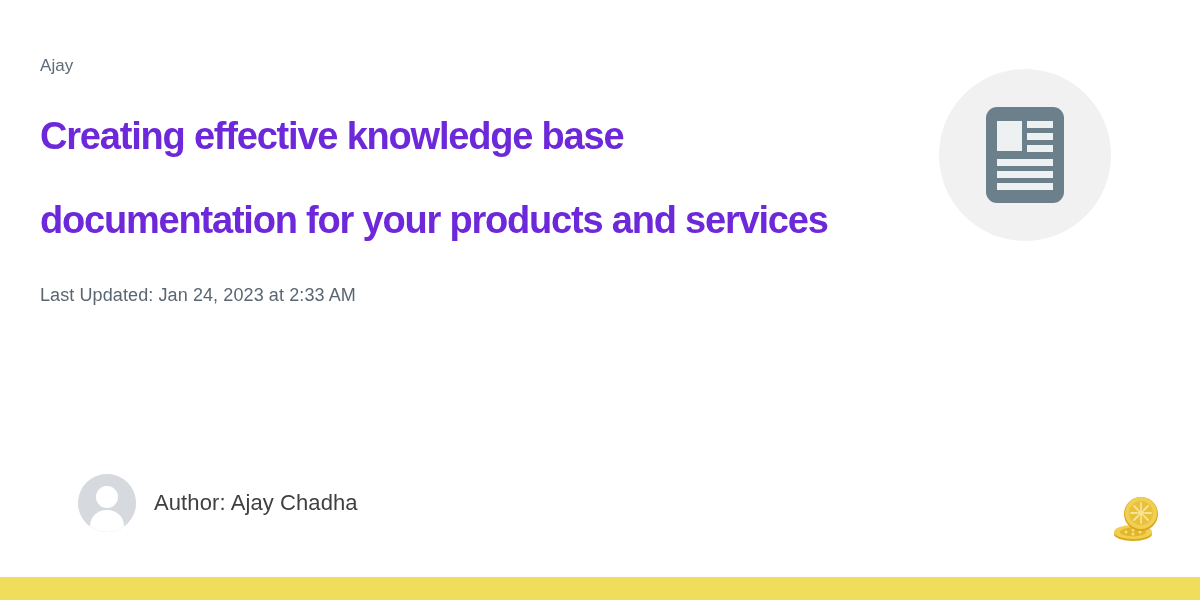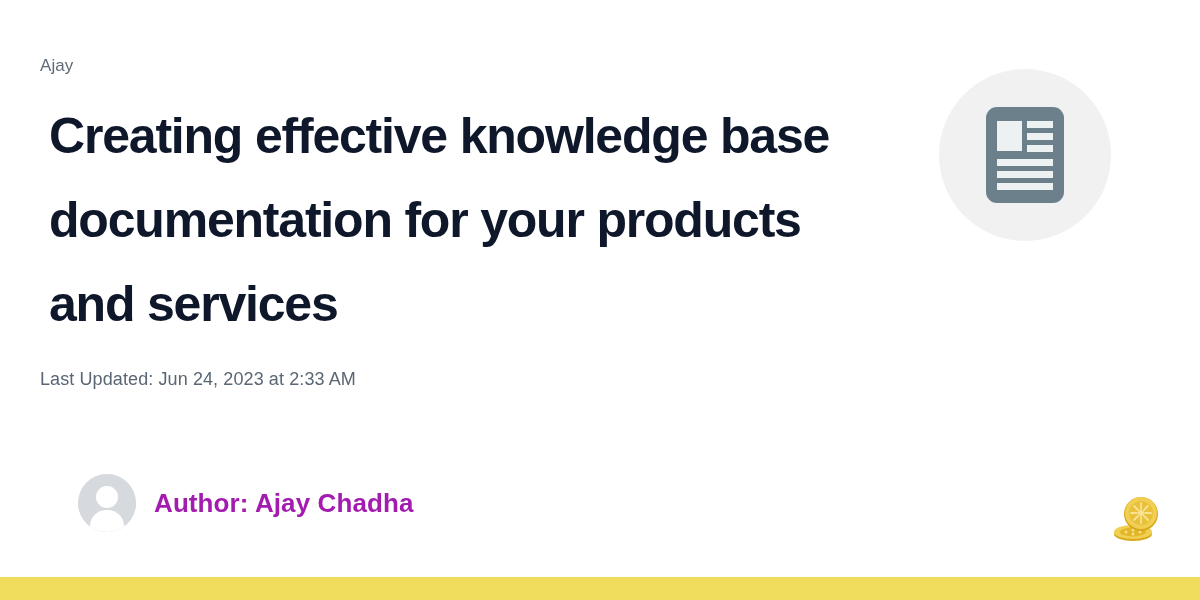--- a/index.html
+++ b/index.html
@@ -32,26 +32,26 @@
   .kicker {
     font-size: 17px;
     line-height: 20px;
     color: #5f6b76;
     letter-spacing: 0.1px;
     margin: 0 0 18px 0;
     font-weight: 400;
   }
 
   .article-title {
-    margin: 9px;
-    font-size: 50px;
+    margin: 0;
+    font-size: 38px;
     line-height: 84px;
     font-weight: 700;
     letter-spacing: -1.2px;
-    color: #0f172a;
+    color: #6d28d9;
     max-width: 830px;
   }
 
   .last-updated {
     margin: 22px 0 0 0;
     font-size: 18px;
     line-height: 22px;
     color: #5a6673;
     font-weight: 400;
     letter-spacing: 0.1px;
@@ -89,24 +89,24 @@
     width: 58px;
     height: 58px;
     border-radius: 50%;
     background: #d6dade;
     overflow: hidden;
     flex: 0 0 auto;
     display: block;
   }
   .avatar svg { display: block; }
   .author-name {
-    font-size: 26px;
+    font-size: 22px;
     line-height: 26px;
-    color: #a21caf;
-    font-weight: 700;
+    color: #404040;
+    font-weight: 400;
     letter-spacing: 0.1px;
   }
 
   
   .coins {
     position: absolute;
     left: 1111px;
     top: 492px;
     width: 52px;
     height: 52px;
@@ -126,21 +126,21 @@
 </head>
 <body>
 
 <div class="page">
 
   <div class="article-header">
     <div class="kicker">Ajay</div>
 
     <h1 class="article-title">Creating effective knowledge base documentation for your products and services</h1>
 
-    <div class="last-updated">Last Updated: Jun 24, 2023 at 2:33 AM</div>
+    <div class="last-updated">Last Updated: Jan 24, 2023 at 2:33 AM</div>
   </div>
 
   <div class="doc-badge">
     <span class="doc-icon-wrap">
       <svg class="doc-icon" viewBox="0 0 78 96" xmlns="http://www.w3.org/2000/svg" aria-hidden="true">
         <rect x="0" y="0" width="78" height="96" rx="11" ry="11" fill="#6c808c"></rect>
         <rect x="11" y="14" width="25" height="30" fill="#eef1f2"></rect>
         <rect x="41" y="14" width="26" height="7" fill="#eef1f2"></rect>
         <rect x="41" y="26" width="26" height="7" fill="#eef1f2"></rect>
         <rect x="41" y="38" width="26" height="7" fill="#eef1f2"></rect>

